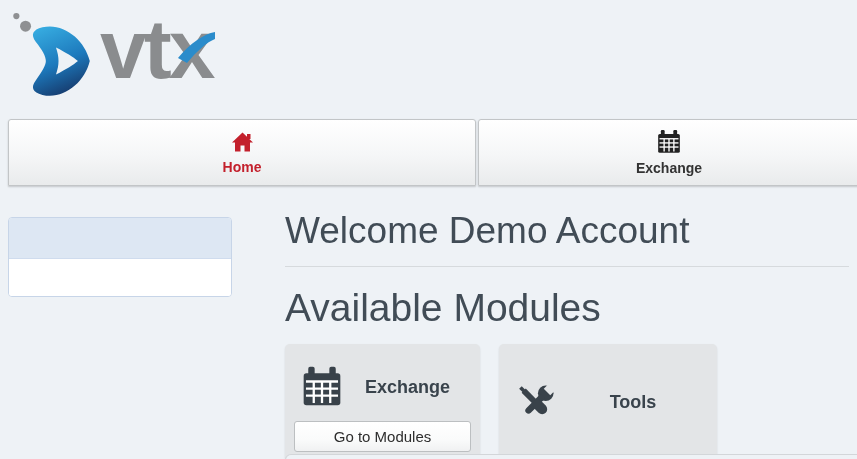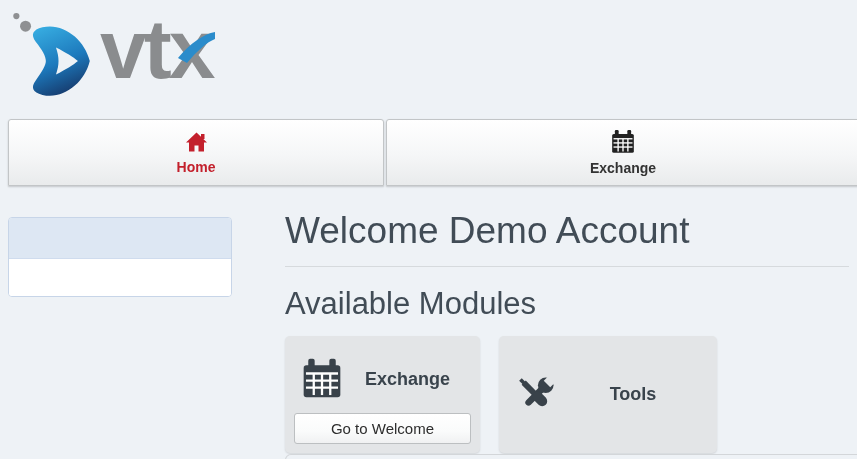--- a/index.html
+++ b/index.html
@@ -37,21 +37,21 @@
   }
   .tab {
     box-sizing:border-box;
     border:1px solid #c2c5c7;
     border-radius:3px 3px 0 0;
     background:linear-gradient(#ffffff 0%, #f5f6f7 55%, #e9ebec 100%);
     box-shadow:0 1px 2px rgba(0,0,0,.18);
     display:flex; flex-direction:column; align-items:center; justify-content:center;
     gap:5px; cursor:pointer;
   }
-  .tab-home { width:376px;text-align:right; }
+  .tab-home { width:468px;text-align:right; }
   .tab-exchange { flex:1; margin-left:2px; }
   .tab-label { font-size:14px; font-weight:bold; color:#333; }
   .tab-home .tab-label { color:#c3202c; }
   .tab-icon { display:block; }
 
   
   .side-panel {
     position:absolute; top:217px; left:8px;
     width:224px; height:80px;
     box-sizing:border-box;
@@ -75,21 +75,21 @@
     color:#414c56;
     line-height:1;
   }
   .title-divider {
     border:none; height:0;
     border-top:1px solid #d6dadd;
     margin:17px 0 0 0;
   }
   .section-title {
     margin:21px 0 0 0;
-    font-size:31px; font-weight:400;
+    font-size:39px; font-weight:400;
     color:#414c56;
     line-height:1;
   }
   .modules-row { display:flex; gap:19px; margin-top:17px; }
   .card {
     box-sizing:border-box;
     width:195px; height:117px;
     background:#e3e5e7;
     border-radius:5px;
     box-shadow:0 1px 2px rgba(0,0,0,.12);
@@ -205,21 +205,21 @@
             <line x1="6.5" y1="18" x2="41.5" y2="18"></line>
             <line x1="6.5" y1="25.7" x2="41.5" y2="25.7"></line>
             <line x1="6.5" y1="33.3" x2="41.5" y2="33.3"></line>
             <line x1="15" y1="18" x2="15" y2="41.5"></line>
             <line x1="24" y1="18" x2="24" y2="41.5"></line>
             <line x1="33" y1="18" x2="33" y2="41.5"></line>
           </g>
         </svg>
         <div class="card-title">Exchange</div>
       </div>
-      <button class="card-btn">Go to Welcome</button>
+      <button class="card-btn">Go to Modules</button>
     </div>
 
     <div class="card card-tools">
       <div class="card-top">
         <svg class="card-icon" viewBox="0 0 48 48">
           <g fill="#39424a">
             <g transform="rotate(45 24 24)">
               <circle cx="24" cy="9" r="8.5"></circle>
               <rect x="19" y="-3" width="10" height="10" fill="#e3e5e7"></rect>
               <rect x="20.5" y="13" width="7" height="26" rx="3.5"></rect>

